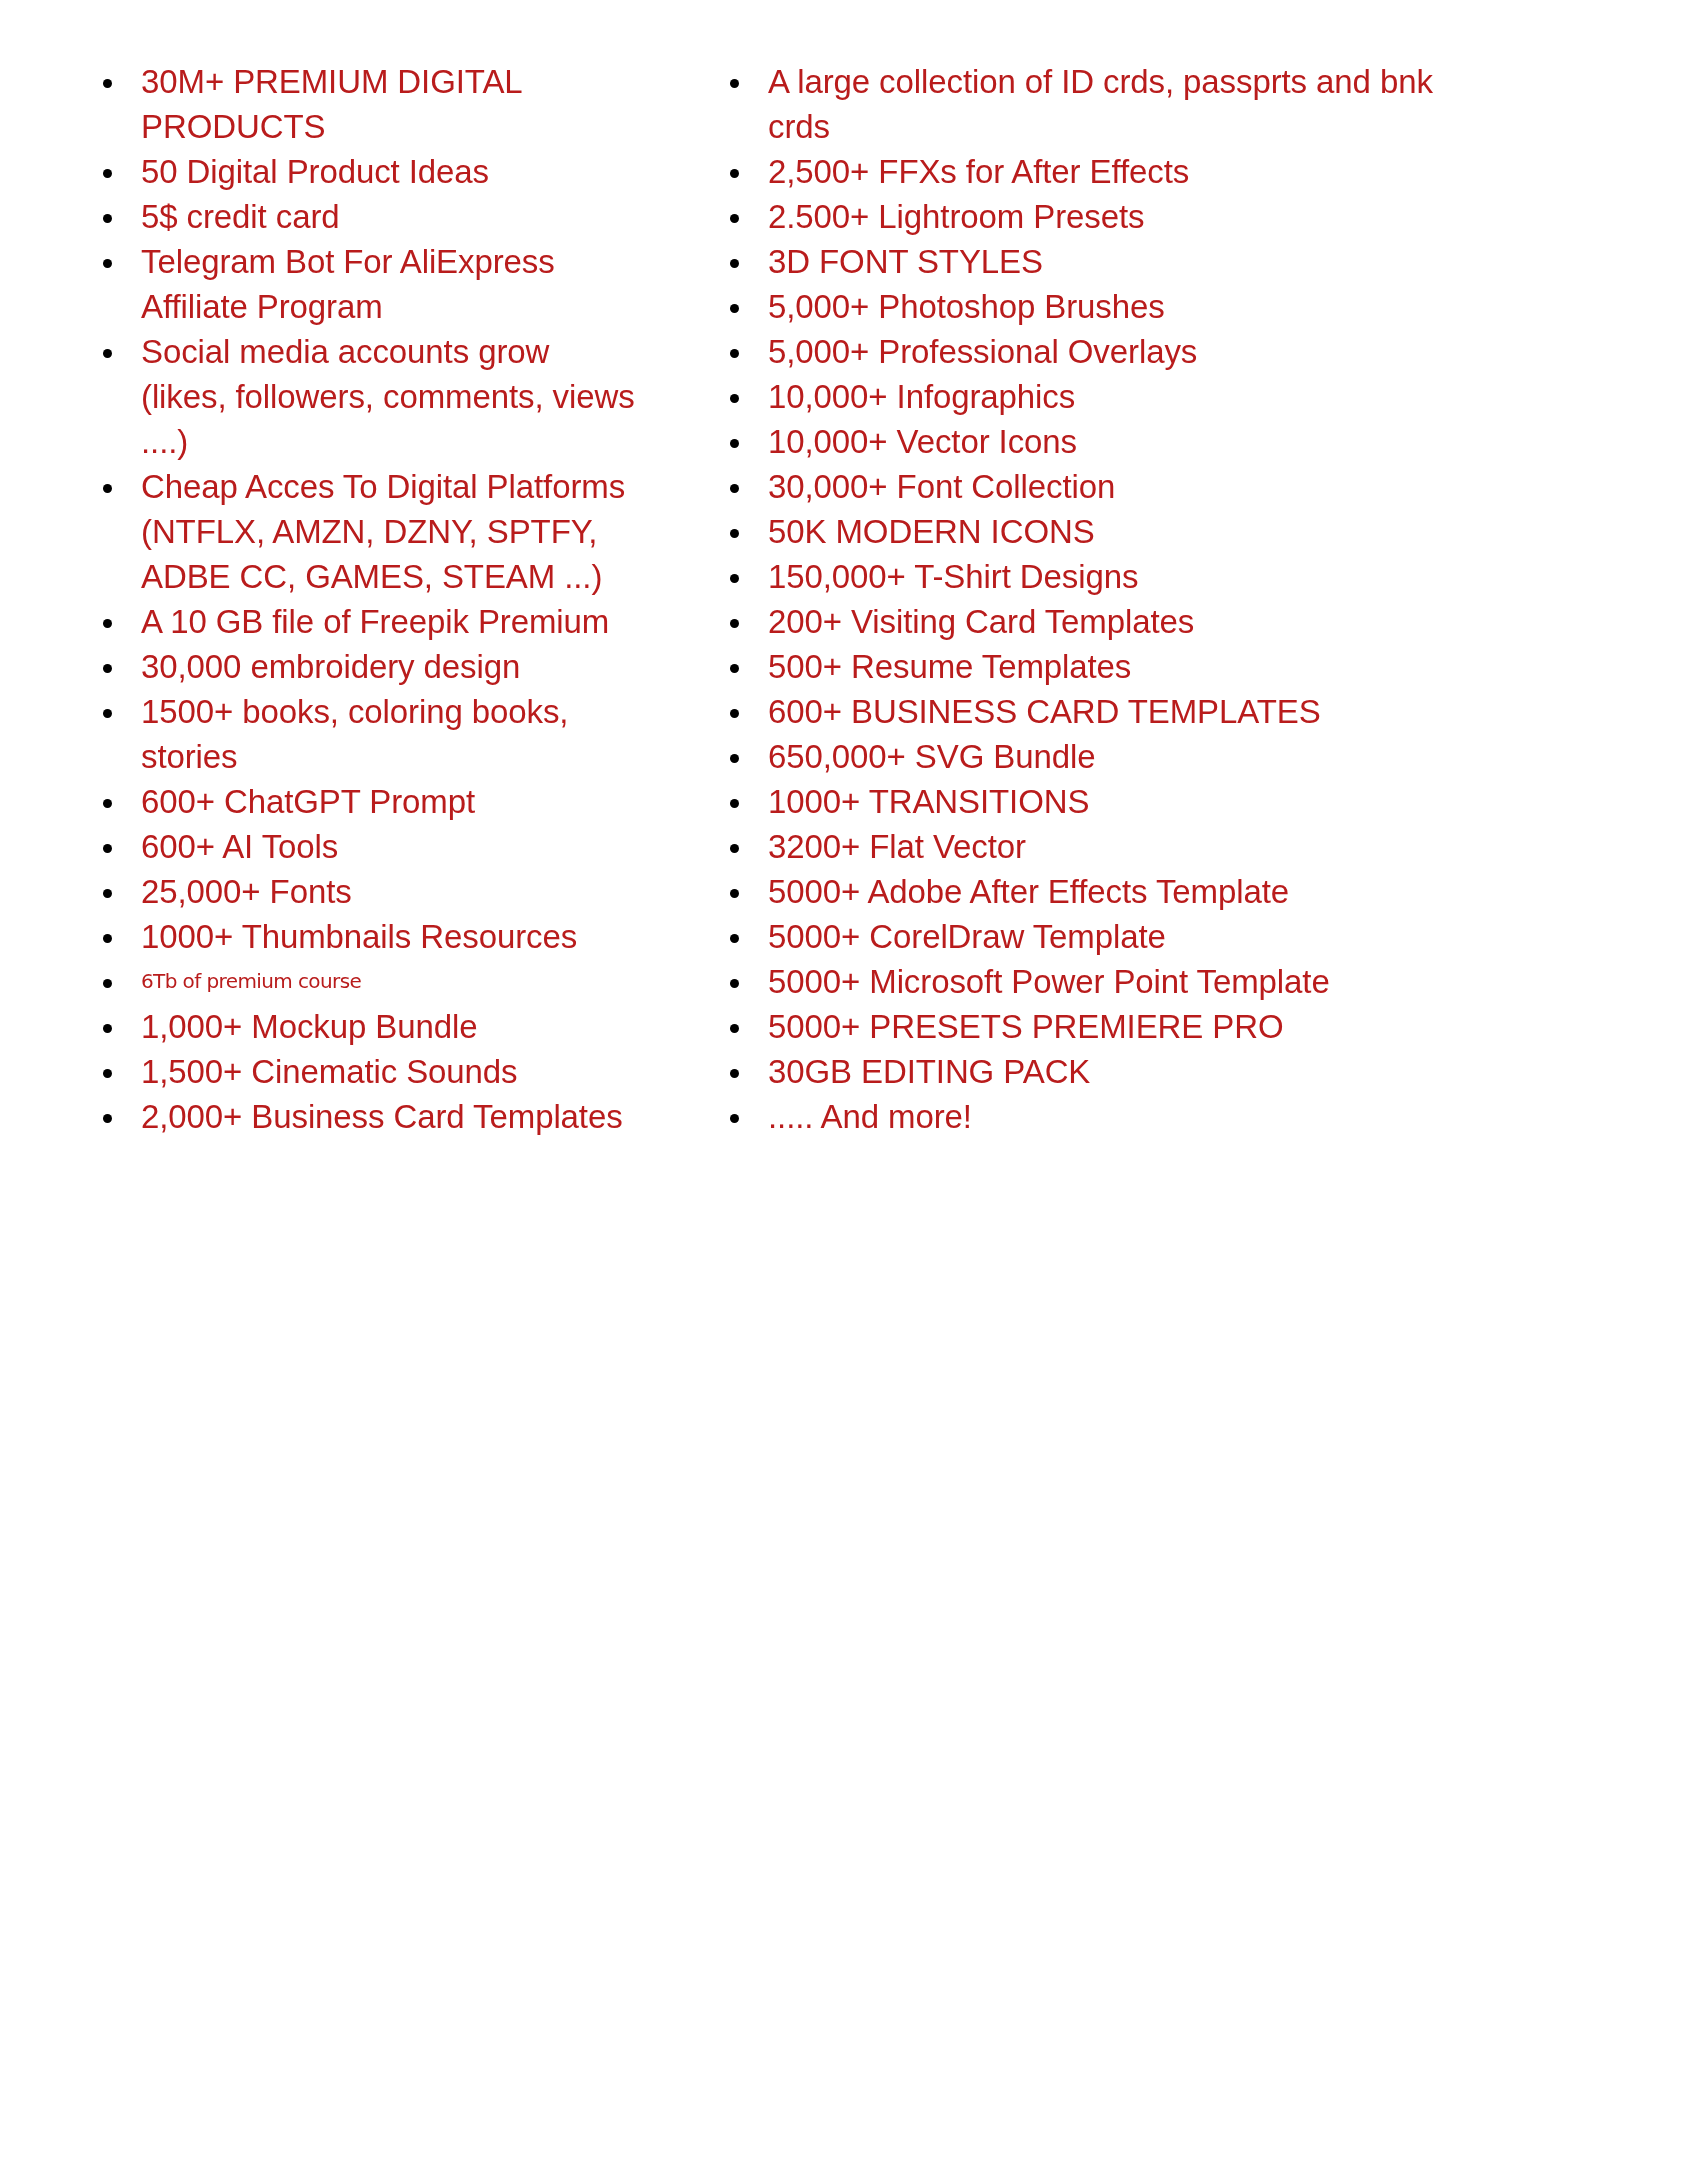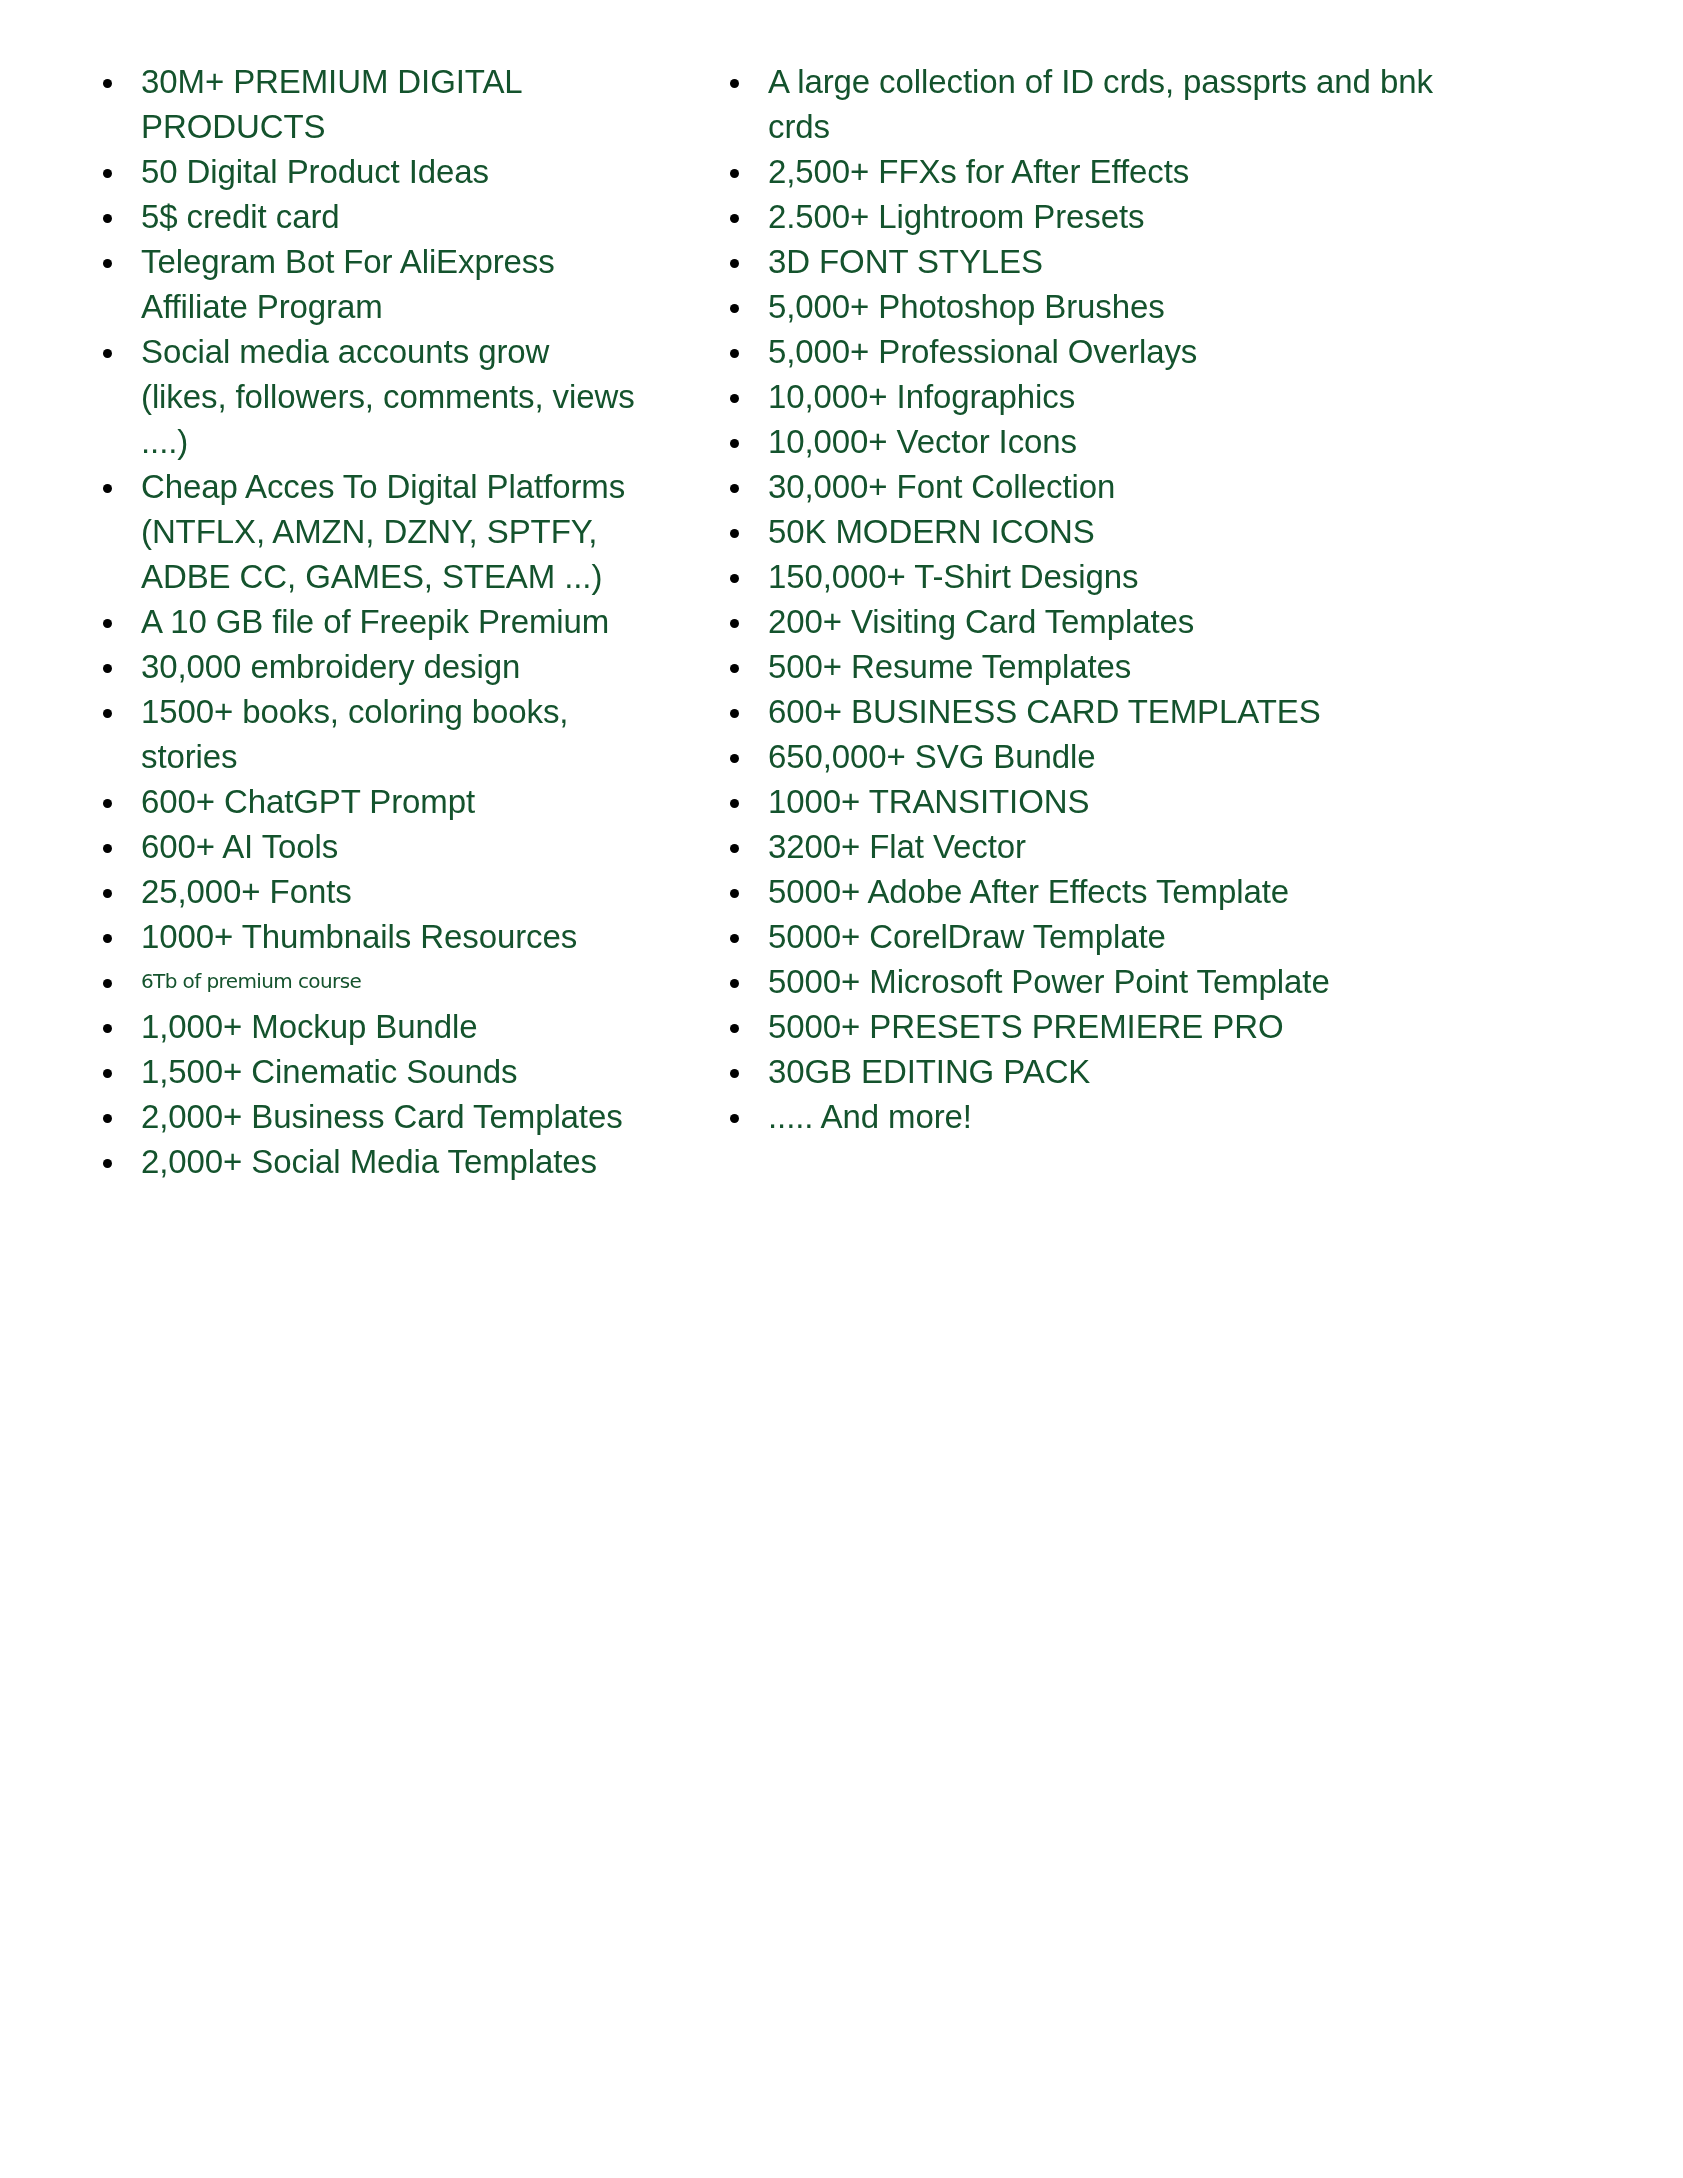--- a/index.html
+++ b/index.html
@@ -58,21 +58,21 @@
   }
 
   li.bullet-item {
     position: relative;
     padding-left: 46px;
     margin: 0 0 0 0;
     font-size: 33px;
     line-height: 45px;
     letter-spacing: -0.1px;
     font-weight: 400;
-    color: #14532d;
+    color: #b91c1c;
     word-break: normal;
   }
 
   li.bullet-item::before {
     content: "";
     position: absolute;
     left: 8px;
     top: 20px;
     width: 9px;
     height: 9px;
@@ -143,23 +143,20 @@
           </li>
           <li class="bullet-item">
             <span class="item-text">1,000+ Mockup Bundle</span>
           </li>
           <li class="bullet-item">
             <span class="item-text">1,500+ Cinematic Sounds</span>
           </li>
           <li class="bullet-item">
             <span class="item-text">2,000+ Business Card Templates</span>
           </li>
-          <li class="bullet-item">
-            <span class="item-text">2,000+ Social Media Templates</span>
-          </li>
         </ul>
     </div>
 
     <div class="column column-right">
       <ul class="bullet-list">
           <li class="bullet-item">
             <span class="item-text">A large collection of ID crds, passprts and bnk crds</span>
           </li>
           <li class="bullet-item">
             <span class="item-text">2,500+ FFXs for After Effects</span>

